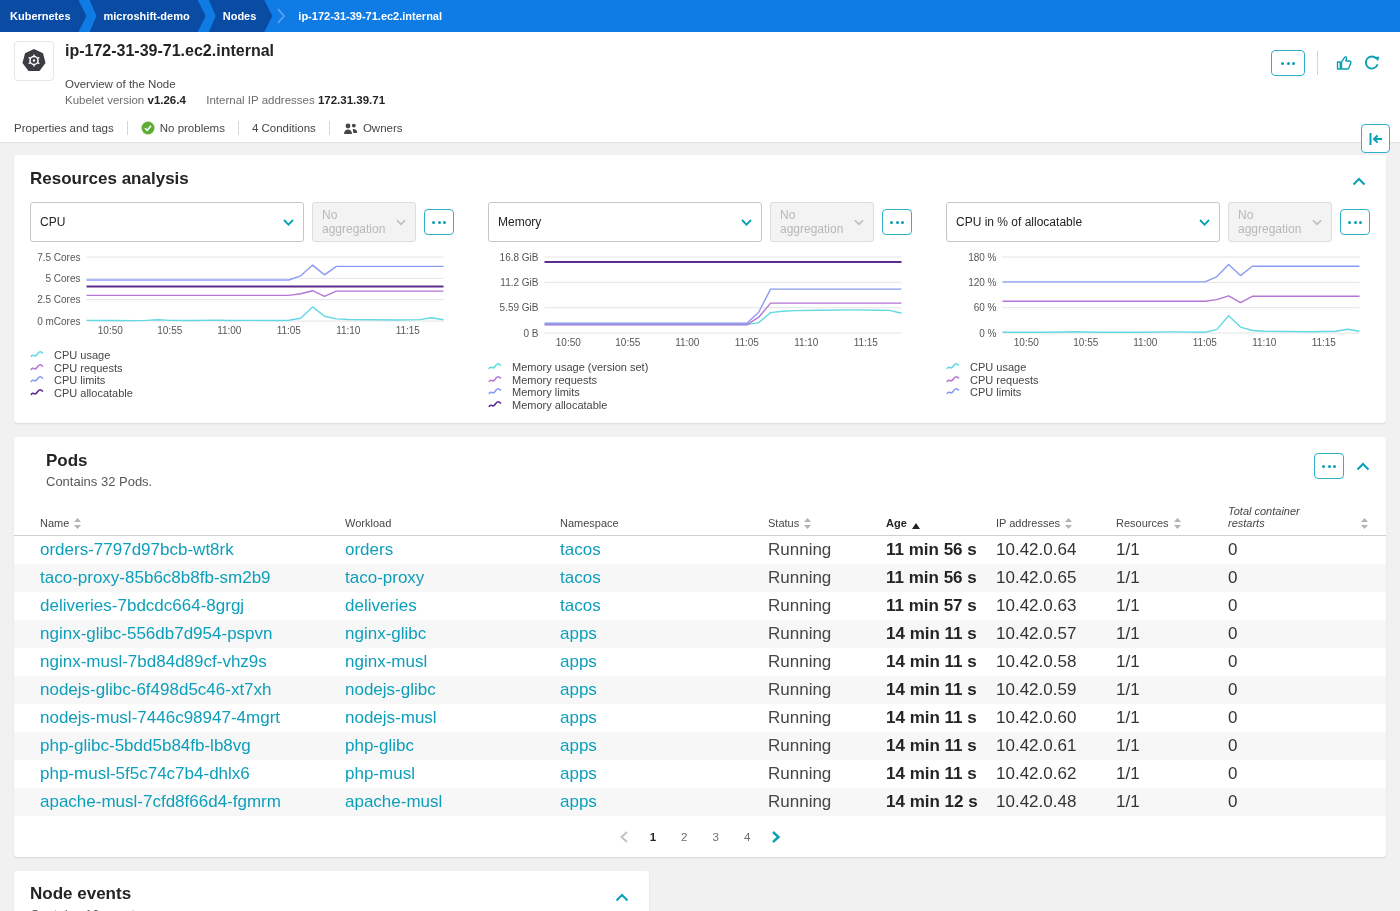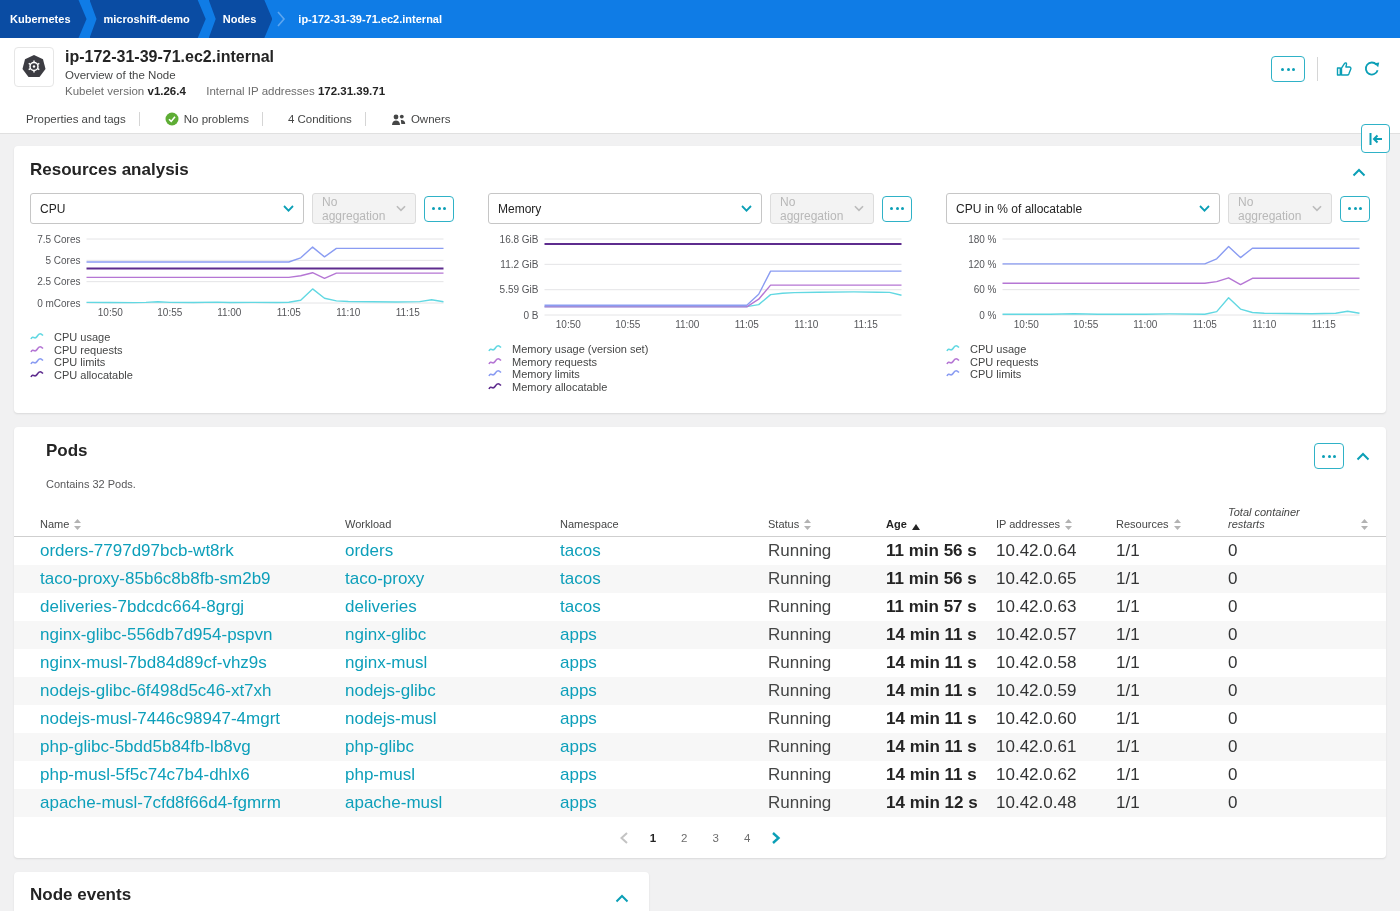--- a/index.html
+++ b/index.html
@@ -1,67 +1,67 @@
 <!DOCTYPE html>
 <html><head>
 <meta charset="utf-8">
 <style>
   * { margin:0; padding:0; box-sizing:border-box; }
   html,body { width:1400px; height:911px; overflow:hidden; background:#f1f1f2;
     font-family:"Liberation Sans", sans-serif; color:#242424; position:relative; }
 
   
-  .topbar { height:38px; background:#0f7ce6; display:flex; align-items:stretch; }
+  .topbar { height:32px; background:#0f7ce6; display:flex; align-items:stretch; }
   .crumb { background:#0a4ca3; color:#fff; font-size:11px; font-weight:bold;
     display:flex; align-items:center; padding:0 16px 0 14px; position:relative;
     clip-path:polygon(0 0, calc(100% - 8px) 0, 100% 50%, calc(100% - 8px) 100%, 0 100%, 7px 50%);
     margin-right:3px; cursor:pointer; }
   .crumb.first { clip-path:polygon(0 0, calc(100% - 8px) 0, 100% 50%, calc(100% - 8px) 100%, 0 100%); padding-left:10px; }
   .crumb-current { color:#fff; font-size:11px; font-weight:bold; display:flex; align-items:center; padding:0 10px 0 12px; }
   .crumb-sep { display:flex; align-items:center; margin-left:2px; }
 
   
   .page-header { background:#fff; padding:9px 14px 8px; display:flex; align-items:flex-start; }
   .entity-icon-box { width:40px; height:40px; border:1px solid #e6e6e6; border-radius:4px;
     display:flex; align-items:center; justify-content:center; margin-right:11px; background:#fff; }
   .header-text { flex:1; }
   .page-title { font-size:16px; font-weight:bold; color:#242424; line-height:19px; }
-  .page-subtitle { font-size:11.5px; color:#454646; margin-top:3px; }
+  .page-subtitle { font-size:11.5px; color:#454646; margin-top:18px; }
   .meta-line { font-size:11.5px; margin-top:4px; color:#6d6d6d; }
   .meta-line b { color:#242424; font-weight:bold; }
   .meta-gap { display:inline-block; width:14px; }
   .header-actions { display:flex; align-items:center; margin-top:9px; }
   .btn-more { background:#fff; border:1.5px solid #2fb2c7; border-radius:4px; width:34px; height:26px;
     display:flex; align-items:center; justify-content:center; gap:2.5px; cursor:pointer; }
   .btn-more i { width:3px; height:3px; border-radius:50%; background:#0b9fb6; display:block; }
   .v-divider { width:1px; height:24px; background:#d6d6d6; margin:0 12px; }
   .icon-btn { background:none; border:none; cursor:pointer; display:flex; align-items:center; padding:0 5px; }
 
   
   .tabbar { background:#fff; border-bottom:1px solid #e0e0e0; display:flex; align-items:center;
     height:29px; padding:0 14px; }
   .tab { display:flex; align-items:center; gap:5px; font-size:11.5px; color:#454646;
-    padding:0 13px; height:100%; cursor:pointer;margin-left:12px; }
+    padding:0 13px; height:100%; cursor:pointer; }
   .tab:first-child { padding-left:0; }
   .tab-divider { width:1px; height:14px; background:#d5d5d5; }
 
   
   .content { padding:12px 14px 0; }
   .card { background:#fff; border-radius:4px; box-shadow:0 1px 2px rgba(0,0,0,.1);
     margin-bottom:14px; position:relative; }
   .card h2 { font-size:17px; font-weight:bold; color:#242424; }
-  .card-sub { font-size:11px; color:#58585a; margin-top:17px; }
+  .card-sub { font-size:13px; color:#58585a; margin-top:3px; }
   .collapse-chevron { position:absolute; top:17px; right:20px; cursor:pointer; }
 
   
-  .res-card { padding:14px 16px 20px; }
+  .res-card { padding:14px 16px 12px; }
   .charts-row { display:flex; gap:34px; margin-top:13px; }
   .chart-col { flex:1; min-width:0; }
   .chart-controls { display:flex; gap:8px; align-items:center; }
-  .select { flex:1; height:31px; border:1px solid #c6c6c6; border-radius:3px; background:#fff;
+  .select { flex:1; height:40px; border:1px solid #c6c6c6; border-radius:3px; background:#fff;
     display:flex; align-items:center; justify-content:space-between; padding:0 9px; font-size:12px;
     color:#242424; cursor:pointer; }
   .select.disabled { flex:0 0 104px; background:#f3f3f3; border-color:#dcdcdc; color:#b8b8b8; cursor:default; }
   .chart-more { width:30px; height:26px; flex:0 0 30px; }
   .chart-svg-wrap { margin-top:10px; }
   .legend { margin-top:8px; }
   .legend-item { display:flex; align-items:center; gap:10px; height:12.6px; }
   .legend-item span { font-size:11px; color:#454646; }
 
   

